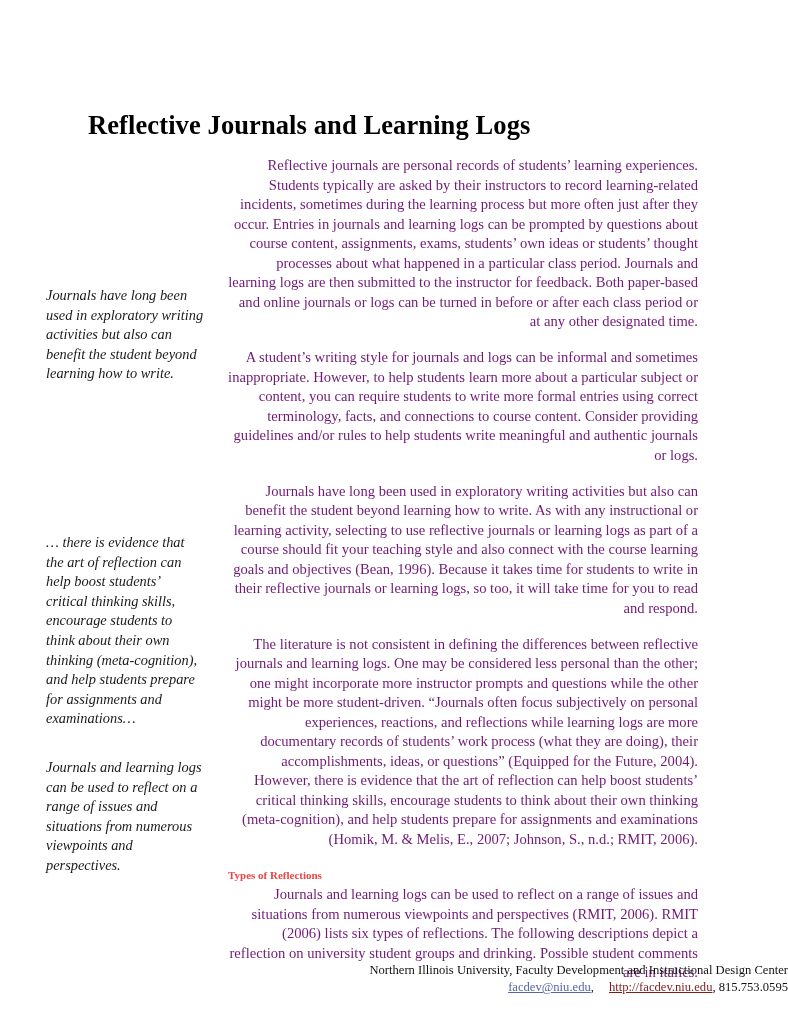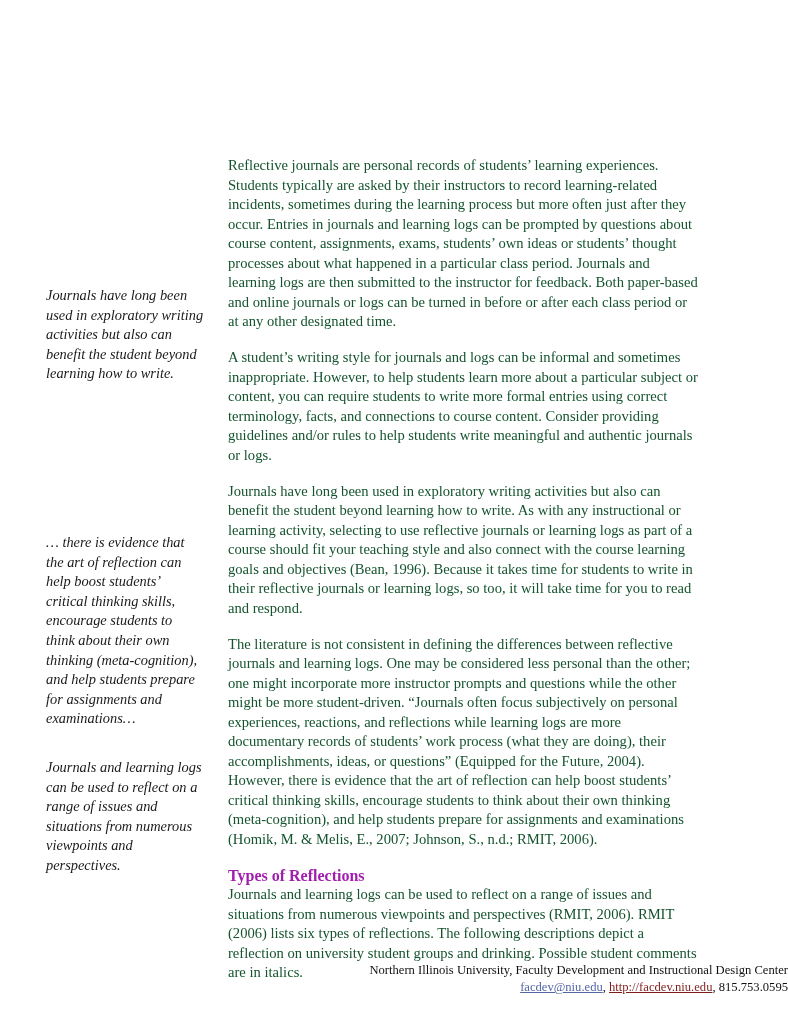--- a/index.html
+++ b/index.html
@@ -55,58 +55,60 @@
   
   .body-col {
     position: absolute;
     left: 228px;
     top: 156px;
     width: 470px;
   }
   .para {
     font-size: 14.6px;
     line-height: 19.5px;
-    text-align: left;
+    text-align: right;
     margin: 0 0 16.5px 0;
-    color: #14532d;
+    color: #701a75;
   }
   .para:last-child { margin-bottom: 0; }
 
   .section-heading {
-    font-size: 16px;
+    font-size: 11px;
     line-height: 19.5px;
     font-weight: bold;
     margin: 0 0 0 0;
-    color: #a21caf;
+    color: #ef4444;
   }
   .lead-in { font-weight: bold; }
 
   .spacer-sm { height: 17px; }
 
   
   .footer {
     position: absolute;
     left: 0;
     top: 962px;
     width: 788px;
     text-align: right;
     font-size: 12.6px;
     line-height: 17px;
     color: #111111;
   }
   .footer-line2 { margin-top: 0px; }
   .footer-link {
     color: #5566a6;
+    margin-left: 12px;
   }
 </style>
 </head>
 <body>
 
 <div class="page">
 
+  <h1 class="doc-title">Reflective Journals and Learning Logs</h1>
 
   <div class="margin-col">
     <div class="pullquote pq1">Journals have long been used in exploratory writing activities but also can benefit the student beyond learning how to write.</div>
     <div class="pullquote pq2">… there is evidence that the art of reflection can help boost students’ critical thinking skills, encourage students to think about their own thinking (meta-cognition), and help students prepare for assignments and examinations…</div>
     <div class="pullquote pq3">Journals and learning logs can be used to reflect on a range of issues and situations from numerous viewpoints and perspectives.</div>
   </div>
 
   <div class="body-col">
 
     <p class="para">Reflective journals are personal records of students’ learning experiences. Students typically are asked by their instructors to record learning-related incidents, sometimes during the learning process but more often just after they occur. Entries in journals and learning logs can be prompted by questions about course content, assignments, exams, students’ own ideas or students’ thought processes about what happened in a particular class period. Journals and learning logs are then submitted to the instructor for feedback. Both paper-based and online journals or logs can be turned in before or after each class period or at any other designated time.</p>

